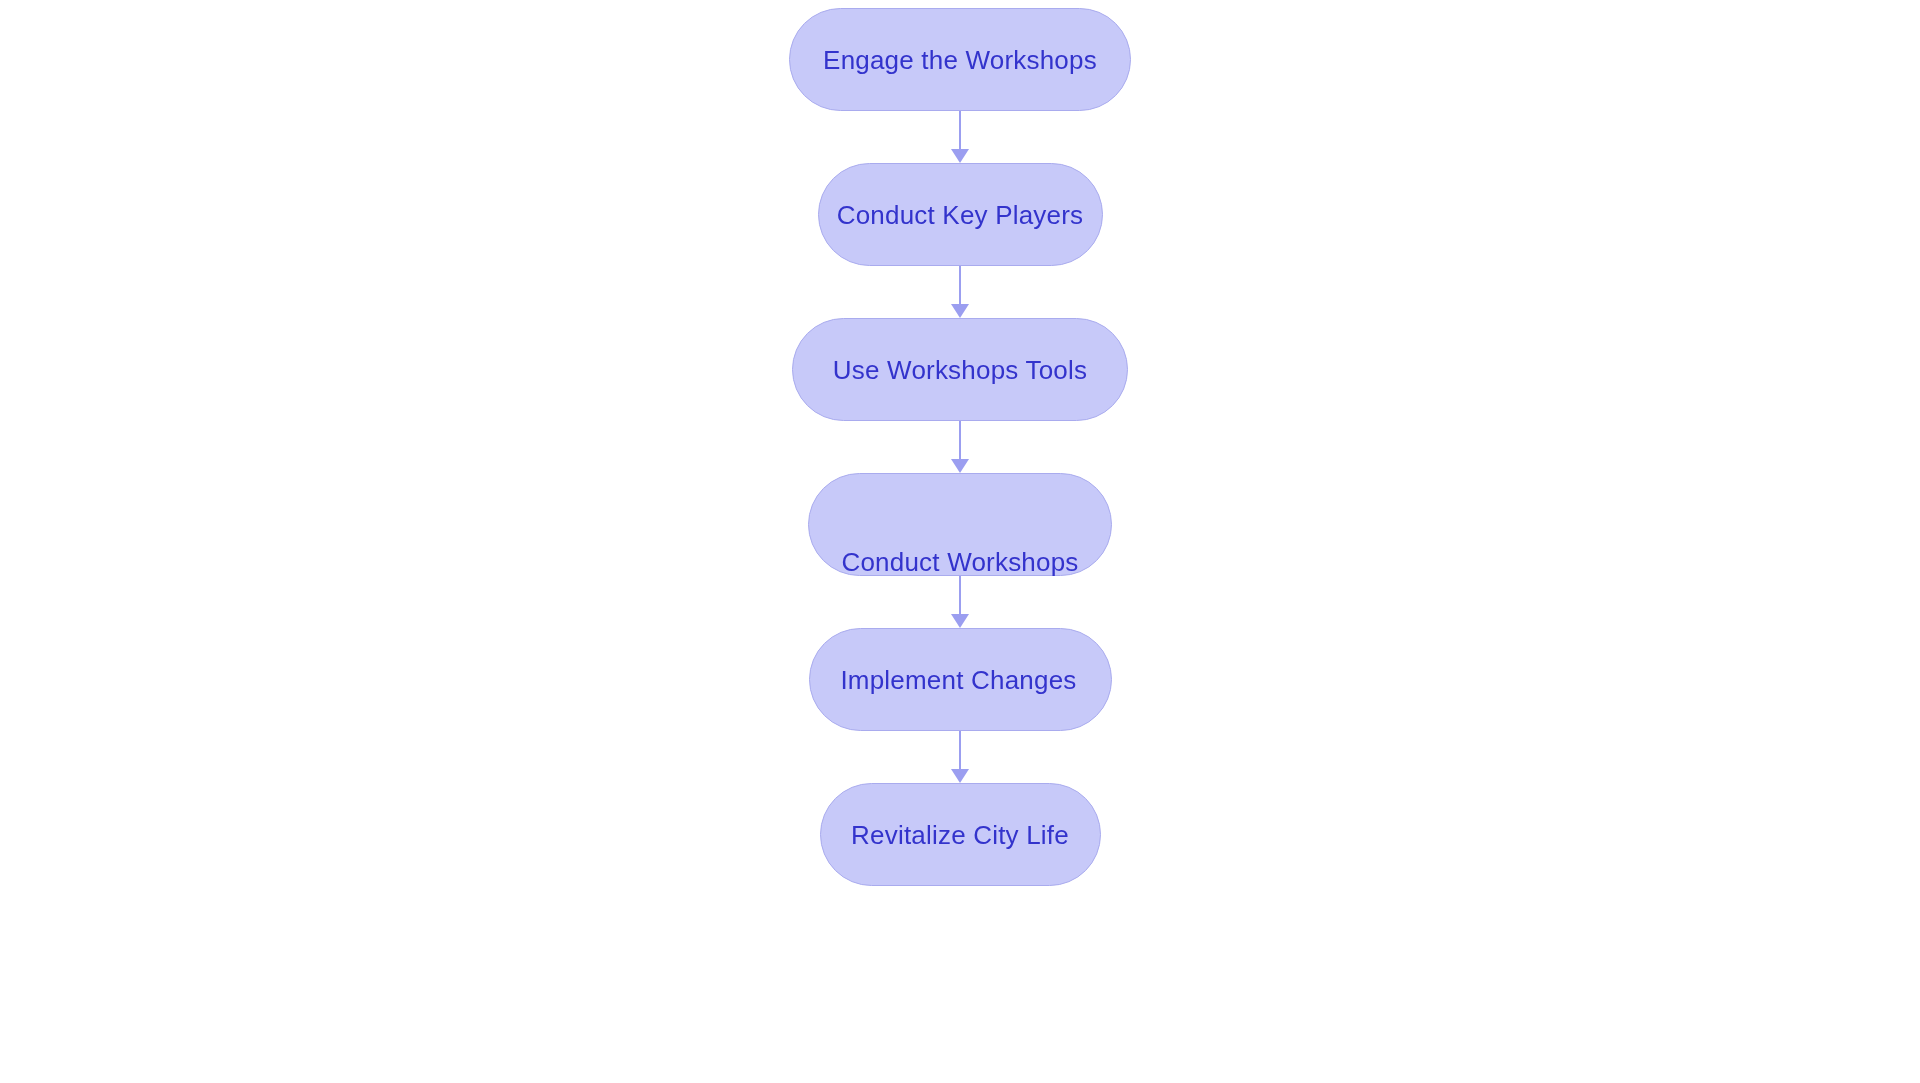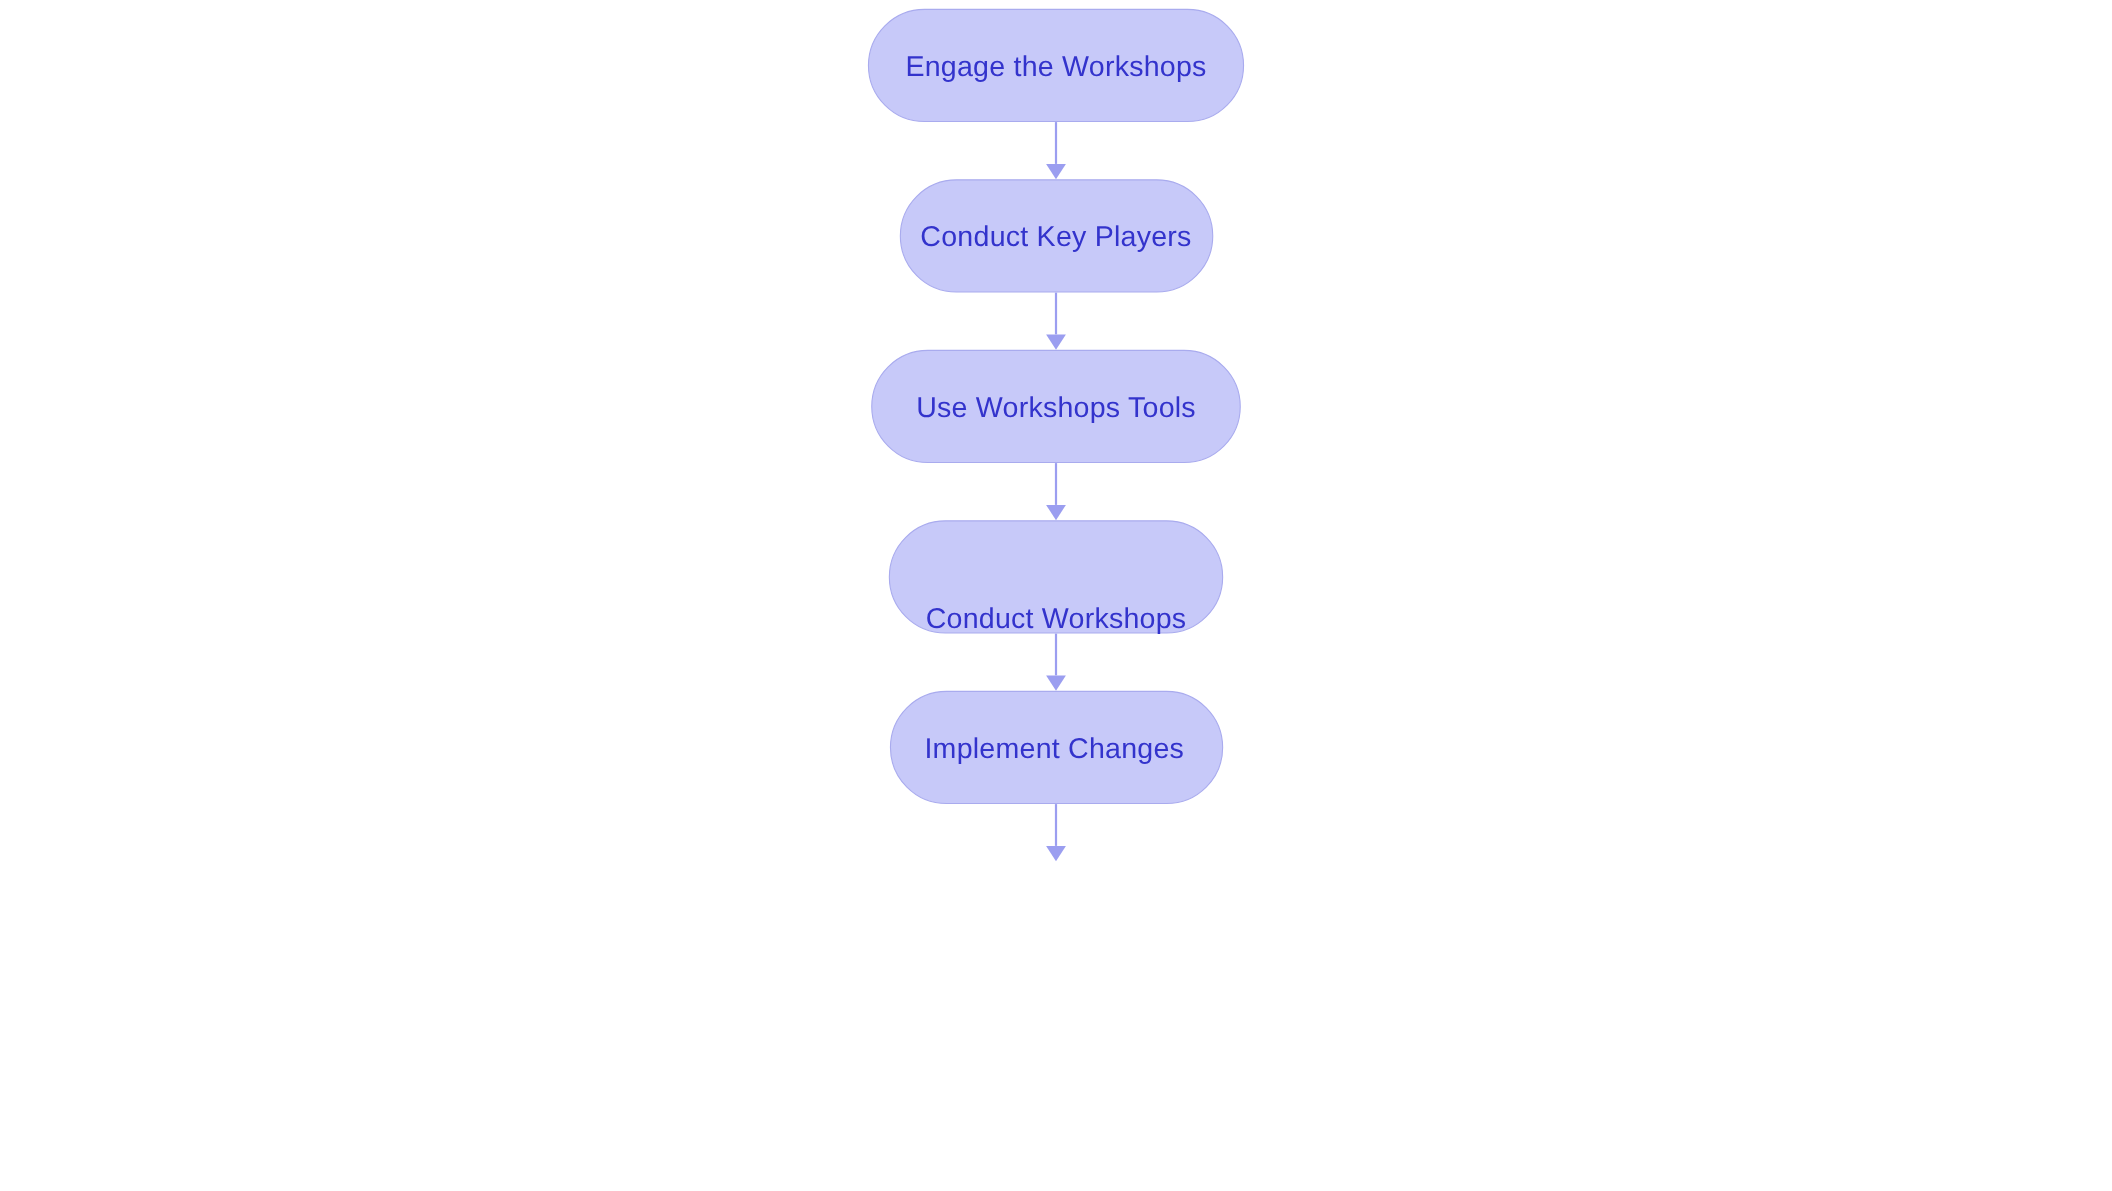--- a/index.html
+++ b/index.html
@@ -123,15 +123,18 @@
 
     <div class="node" style="width:303px;justify-content:flex-end;">
       <span class="node-label">Implement Changes</span>
     </div>
 
     <div class="connector" style="height:52px;">
       <div class="connector-line"></div>
       <div class="connector-arrowhead"></div>
     </div>
 
+    <div class="node" style="width:281px;">
+      <span class="node-label">Revitalize City Life</span>
+    </div>
 
   </div>
 </div>
 
 </body></html>

